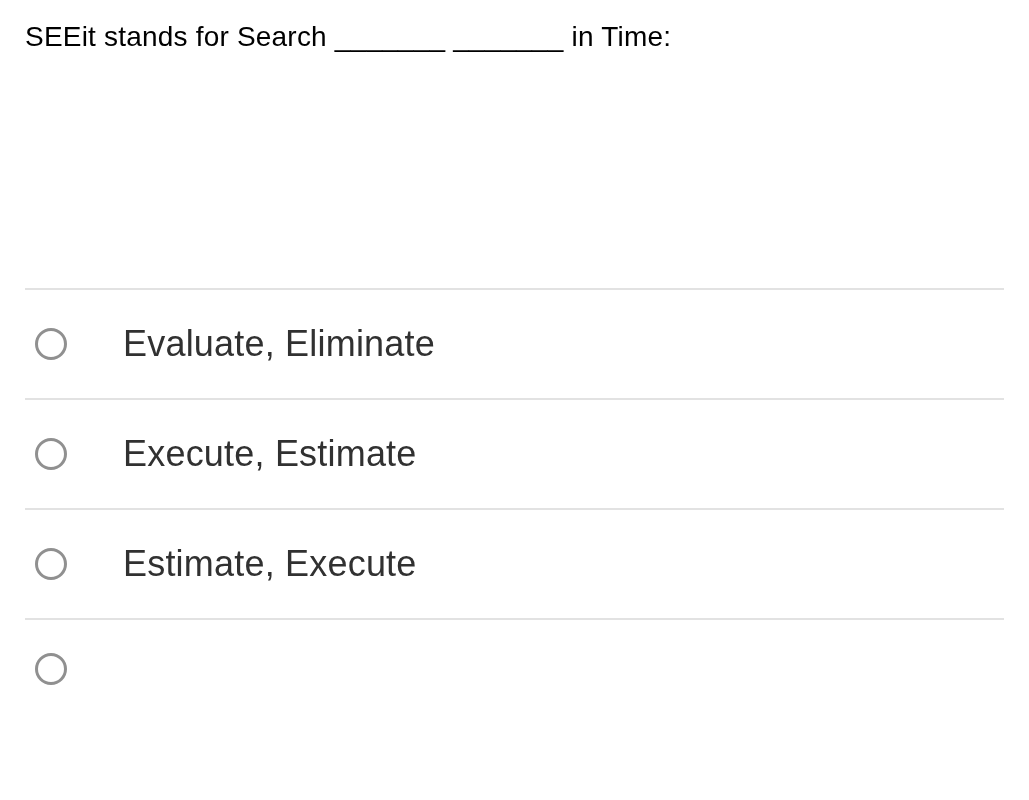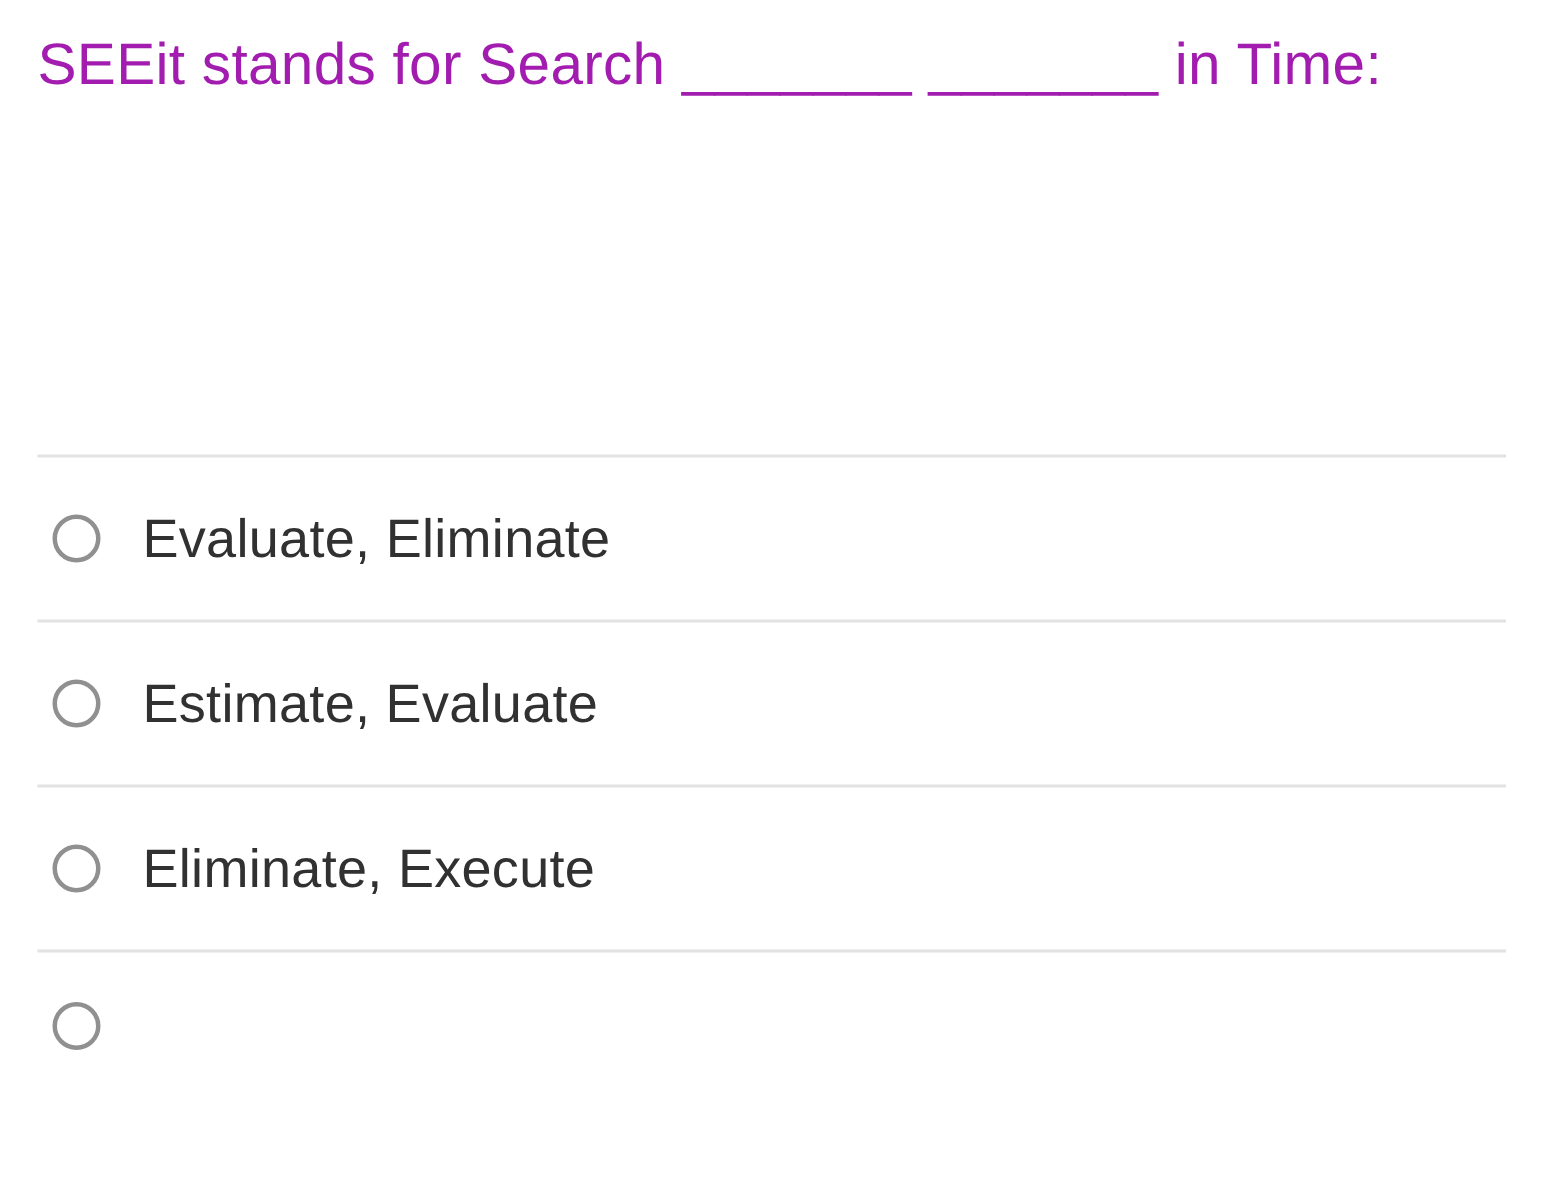--- a/index.html
+++ b/index.html
@@ -12,35 +12,36 @@
       background: #ffffff;
       width: 1029px;
       height: 800px;
       overflow: hidden;
       color: #313131;
     }
     .question-container {
       padding: 18px 25px 0 25px;
     }
     .question-text {
-      font-size: 39px;
+      font-size: 28px;
       font-weight: 300;
       line-height: 1.35;
-      color: #a21caf;
+      color: #000000;
       letter-spacing: 0.2px;
     }
     .options-list {
       margin-top: 232px;
     }
     .option-row {
       display: flex;
       align-items: center;
       padding: 33px 0 33px 10px;
       border-top: 2px solid #e2e2e2;
       cursor: pointer;
+      gap: 28px;
     }
     .radio-circle {
       width: 32px;
       height: 32px;
       border: 3px solid #909090;
       border-radius: 50%;
       flex-shrink: 0;
       margin-right: 28px;
       background: #ffffff;
     }
@@ -59,26 +60,26 @@
 
   <div class="options-list">
 
     <div class="option-row">
       <div class="radio-circle"></div>
       <div class="option-label">Evaluate, Eliminate</div>
     </div>
 
     <div class="option-row">
       <div class="radio-circle"></div>
-      <div class="option-label">Estimate, Evaluate</div>
+      <div class="option-label">Execute, Estimate</div>
     </div>
 
     <div class="option-row">
       <div class="radio-circle"></div>
-      <div class="option-label">Eliminate, Execute</div>
+      <div class="option-label">Estimate, Execute</div>
     </div>
 
     <div class="option-row">
       <div class="radio-circle"></div>
     </div>
 
   </div>
 </div>
 
 </body></html>

